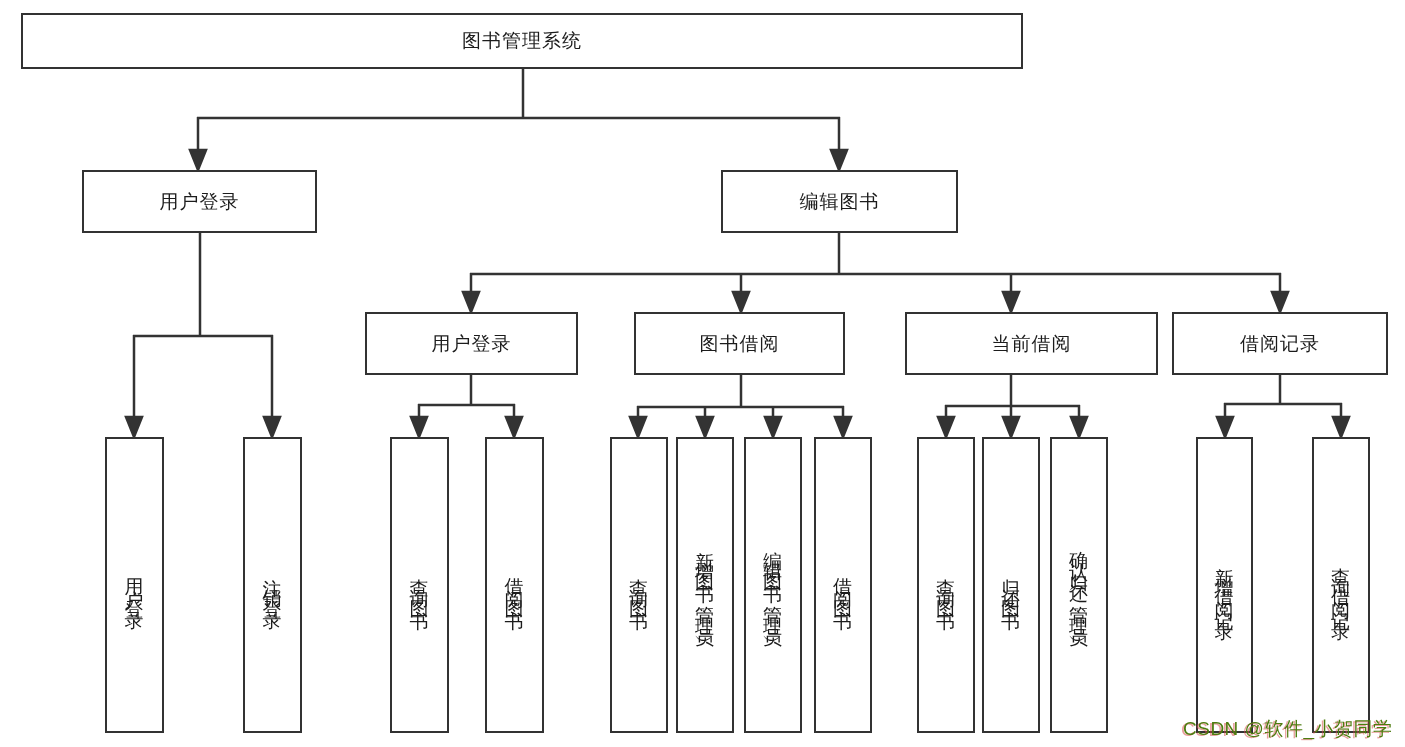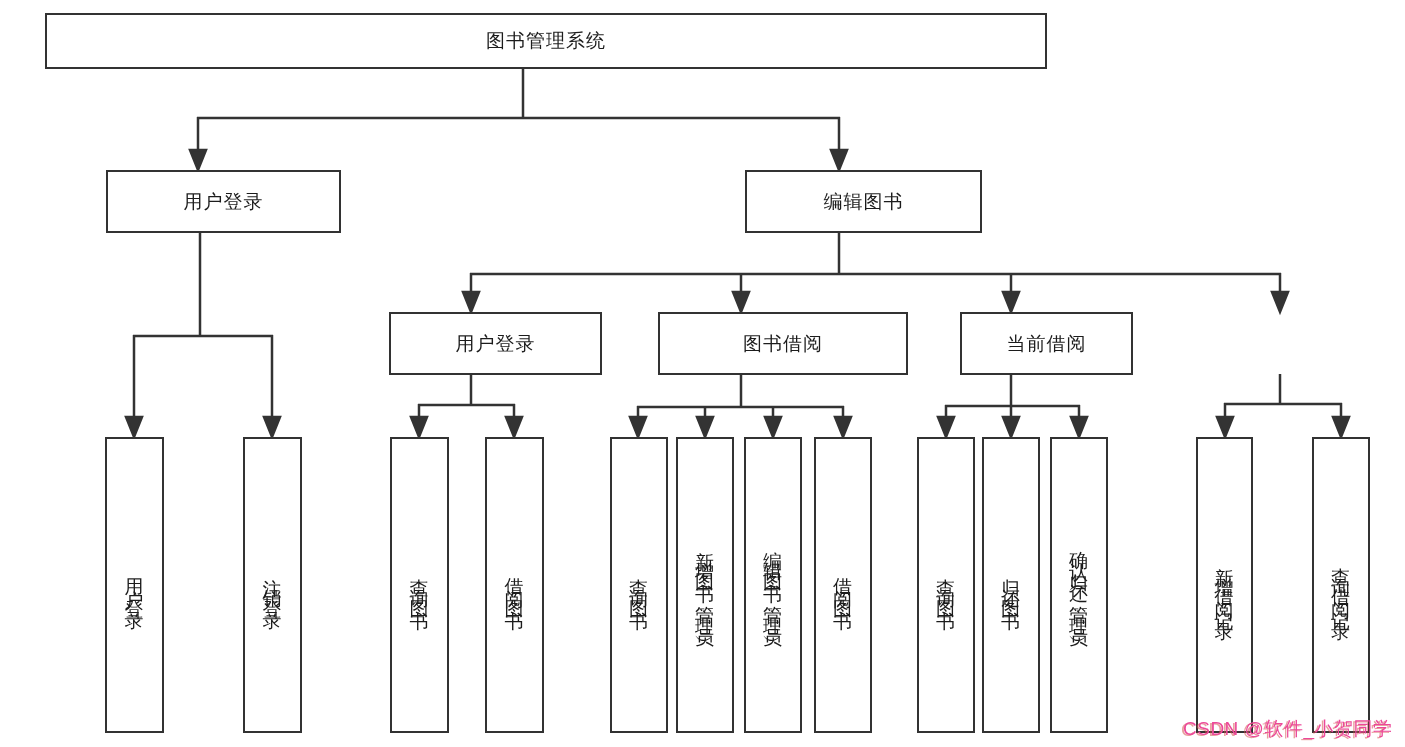--- a/index.html
+++ b/index.html
@@ -3,33 +3,33 @@
 <meta charset="utf-8">
 <style>
   html,body{margin:0;padding:0;background:#ffffff;}
   #canvas{
     position:relative;width:1405px;height:747px;background:#ffffff;overflow:hidden;
     font-family:"Liberation Sans", sans-serif;
   }
   #wires{position:absolute;left:0;top:0;z-index:0;}
   .box-h{
     position:absolute;box-sizing:border-box;border:2.5px solid #323232;background:#ffffff;
-    display:flex;align-items:center;justify-content:center;z-index:1;margin-left:24px;
+    display:flex;align-items:center;justify-content:center;z-index:1;
   }
   .box-h span{font-size:19px;color:#1c1c1c;letter-spacing:1px;white-space:nowrap;}
   .box-v{
     position:absolute;box-sizing:border-box;border:2.5px solid #323232;background:#ffffff;
     display:flex;align-items:center;justify-content:center;z-index:1;top:437px;height:296px;
   }
   .box-v span{
     writing-mode:vertical-rl;text-orientation:mixed;font-size:19px;letter-spacing:11px;
     line-height:1;color:#1c1c1c;white-space:nowrap;
   }
   .watermark{
-    position:absolute;left:1183px;top:716px;z-index:2;font-size:19px;color:#ec4899;
+    position:absolute;left:1183px;top:716px;z-index:2;font-size:19px;color:#4d7c0f;
     letter-spacing:0.5px;white-space:nowrap;
     text-shadow:-2px 1px 0 rgba(214,82,78,0.55);
   }
 </style>
 </head>
 <body>
 
 <div id="canvas">
 
   <svg id="wires" width="1405" height="747" viewBox="0 0 1405 747">
@@ -117,25 +117,28 @@
   <div class="box-h" style="left:82px;top:170px;width:235px;height:63px">
     <span>用户登录</span>
   </div>
   <div class="box-h" style="left:721px;top:170px;width:237px;height:63px">
     <span>编辑图书</span>
   </div>
 
   <div class="box-h" style="left:365px;top:312px;width:213px;height:63px">
     <span>用户登录</span>
   </div>
-  <div class="box-h" style="left:634px;top:312px;width:250px;height:63px">
+  <div class="box-h" style="left:634px;top:312px;width:211px;height:63px">
     <span>图书借阅</span>
   </div>
-  <div class="box-h" style="left:936px;top:312px;width:173px;height:63px">
+  <div class="box-h" style="left:905px;top:312px;width:253px;height:63px">
     <span>当前借阅</span>
+  </div>
+  <div class="box-h" style="left:1172px;top:312px;width:216px;height:63px">
+    <span>借阅记录</span>
   </div>
 
   <div class="box-v" style="left:105px;width:59px">
     <span>用户登录</span>
   </div>
   <div class="box-v" style="left:243px;width:59px">
     <span>注销登录</span>
   </div>
   <div class="box-v" style="left:390px;width:59px">
     <span>查询图书</span>

